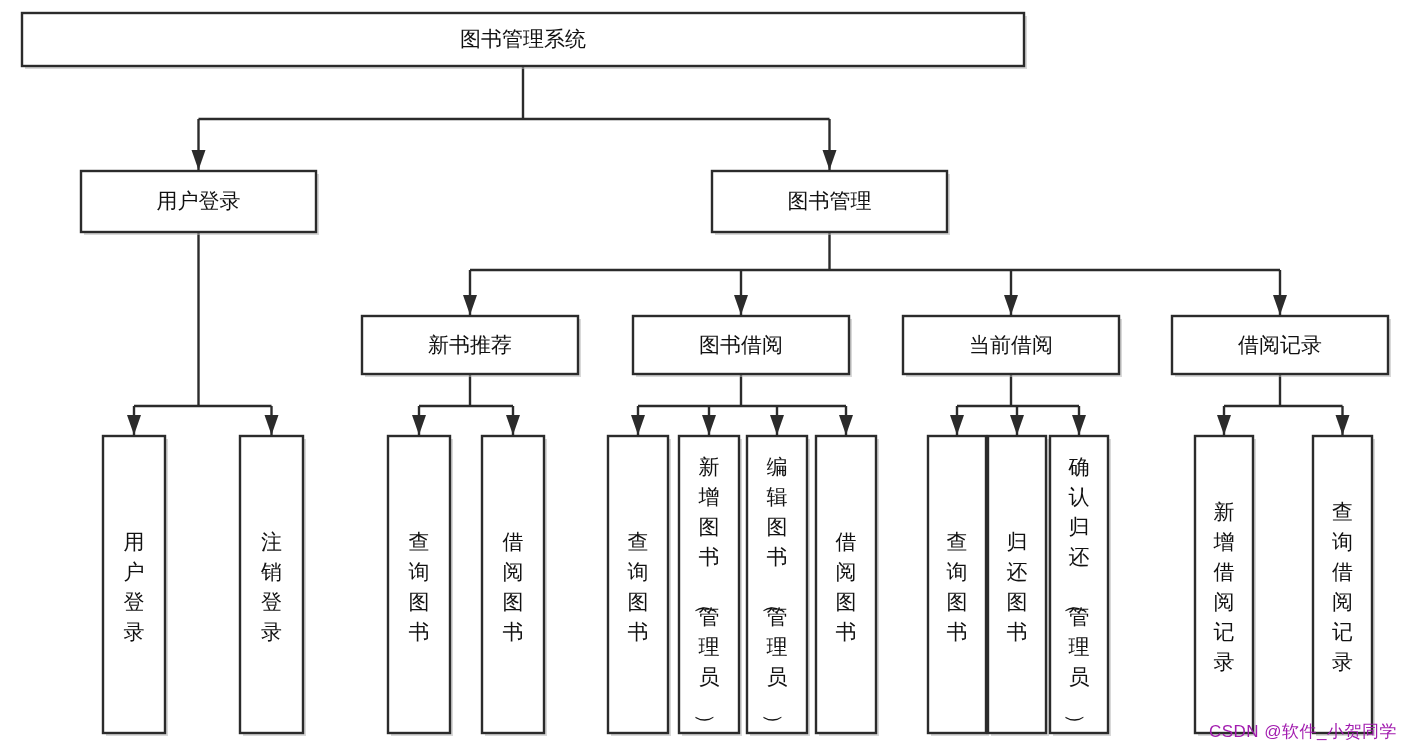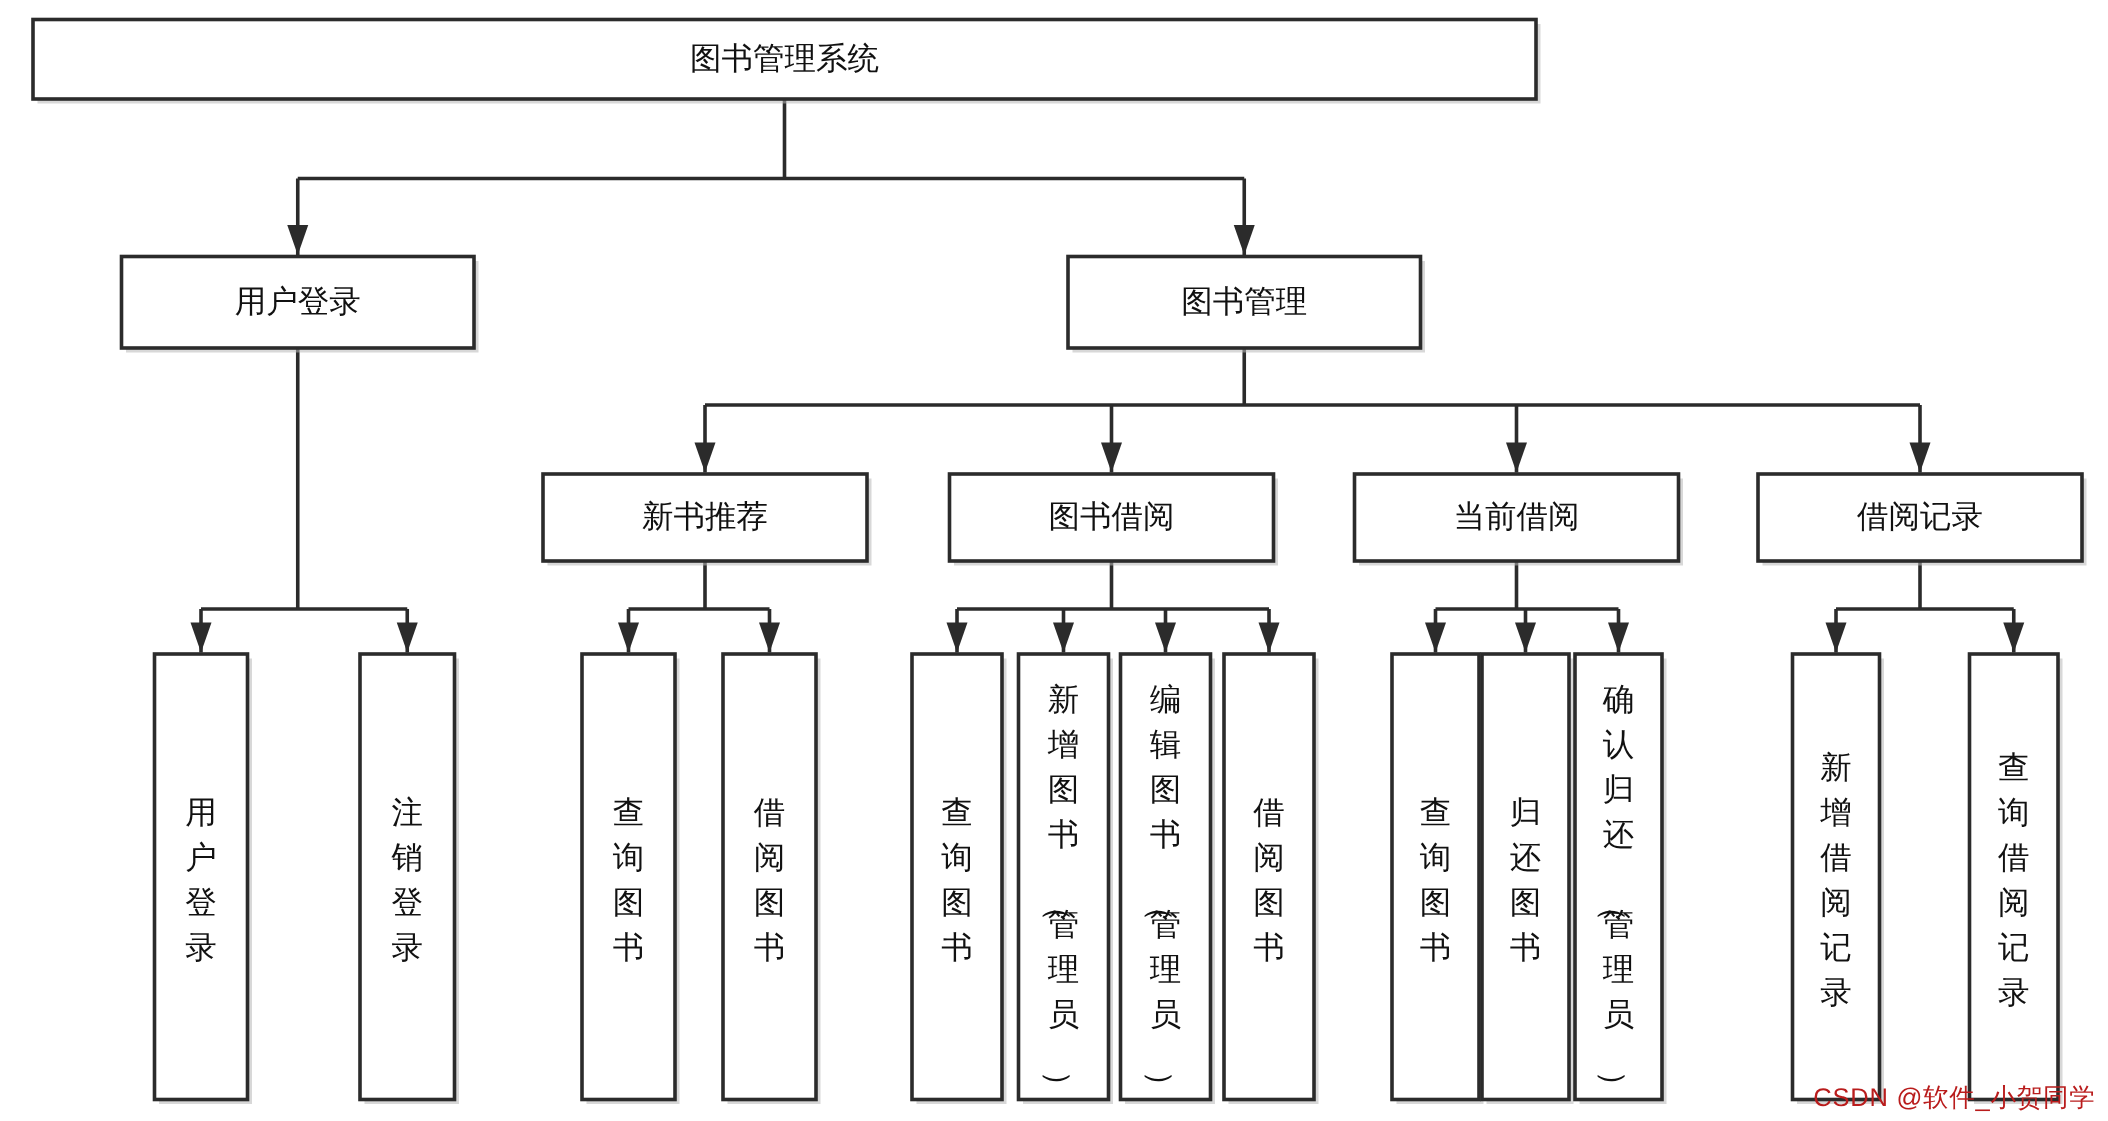--- a/index.html
+++ b/index.html
@@ -55,21 +55,21 @@
     font-size: 21px;
     fill: #111111;
     text-anchor: middle;
   }
   .watermark {
     position: absolute;
     right: 8px;
     bottom: 4px;
     font-family: "Liberation Sans", "DejaVu Sans", sans-serif;
     font-size: 17px;
-    color: #b91c1c;
+    color: #a21caf;
     letter-spacing: 0.5px;
     white-space: nowrap;
     user-select: none;
   }
 </style>
 </head>
 <body>
 
 <div id="diagram-root">
   <svg class="diagram-canvas" id="canvas" viewBox="0 0 1405 747">

